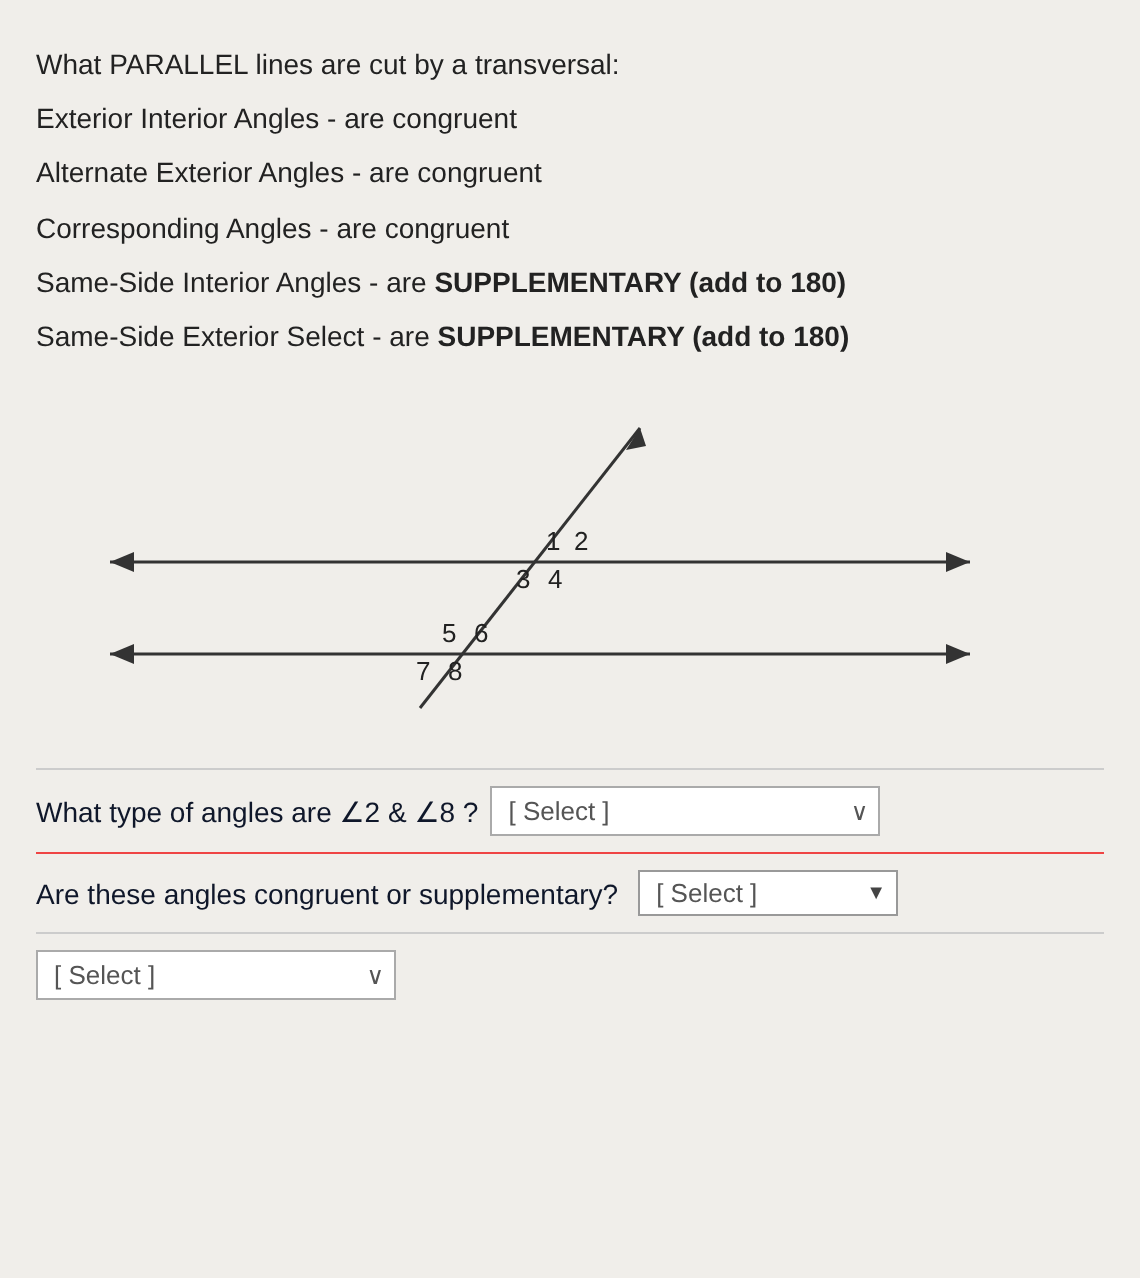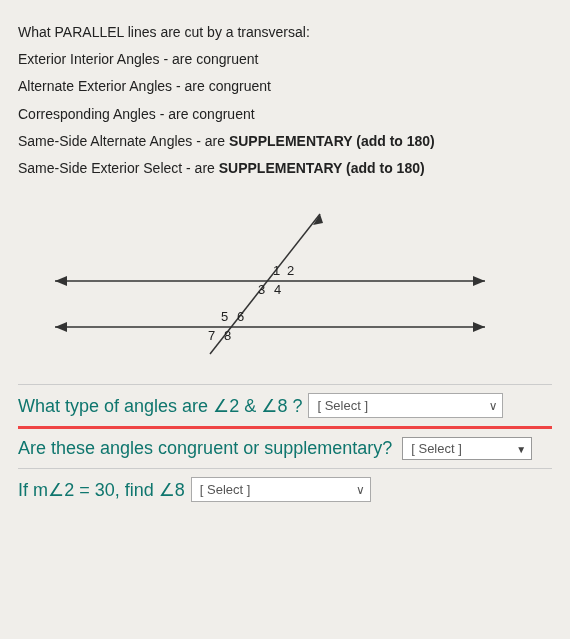--- a/index.html
+++ b/index.html
@@ -32,22 +32,22 @@
     svg.diagram {
       width: 100%;
       height: 175px;
     }
 
     .questions-area {
       margin-top: 8px;
     }
 
     .question-label {
-      font-size: 18px;
-      color: #0f766e;
+      font-size: 14px;
+      color: #0f172a;
       margin-right: 6px;
       flex-shrink: 0;
     }
 
     .dropdown-wrapper {
       position: relative;
       display: inline-flex;
       align-items: center;
     }
 
@@ -79,21 +79,21 @@
       width: 100%;
       padding: 8px 0;
       border-top: 1px solid #ccc;
     }
 
     .q2-wrapper {
       display: flex;
       align-items: center;
       width: 100%;
       padding: 8px 0;
-      border-top: 3px solid #ef4444;
+      border-top: 1px solid #ef4444;
       text-align: center;
     }
 
     .q3-wrapper {
       display: flex;
       align-items: center;
       width: 100%;
       padding: 8px 0;
       border-top: 1px solid #ccc;
     }
@@ -128,21 +128,21 @@
 <p class="content-text">
   <span>Exterior Interior Angles - </span><span>are congruent</span>
 </p>
 <p class="content-text">
   <span>Alternate Exterior Angles - </span><span>are congruent</span>
 </p>
 <p class="content-text">
   <span>Corresponding Angles  - </span><span>are congruent</span>
 </p>
 <p class="content-text">
-  <span>Same-Side Alternate Angles - are </span><strong><span>SUPPLEMENTARY (add to 180)</span></strong>
+  <span>Same-Side Interior Angles - are </span><strong><span>SUPPLEMENTARY (add to 180)</span></strong>
 </p>
 <p class="content-text">
   <span>Same-Side Exterior Select - are </span><strong><span>SUPPLEMENTARY (add to 180)</span></strong>
 </p>
 
 <div class="diagram-area">
   <svg class="diagram" viewBox="0 0 520 175" xmlns="http://www.w3.org/2000/svg">
 
     <line x1="185" y1="155" x2="295" y2="15" stroke="#333" stroke-width="1.5"></line>
 
@@ -193,21 +193,20 @@
 
   <div class="q2-wrapper">
     <span class="question-label">Are these angles congruent or supplementary?</span>
     <span class="select-inline">
       <span>[ Select ]</span>
       <span class="select-chevron">▼</span>
     </span>
   </div>
 
   <div class="q3-wrapper">
-    <span class="question-label">If m∠2 = 30, find ∠8</span>
     <div class="dropdown-wrapper">
       <select>
         <option value="">[ Select ]</option>
         <option>30</option>
         <option>150</option>
         <option>60</option>
         <option>90</option>
       </select>
       <span class="chevron">∨</span>
     </div>

